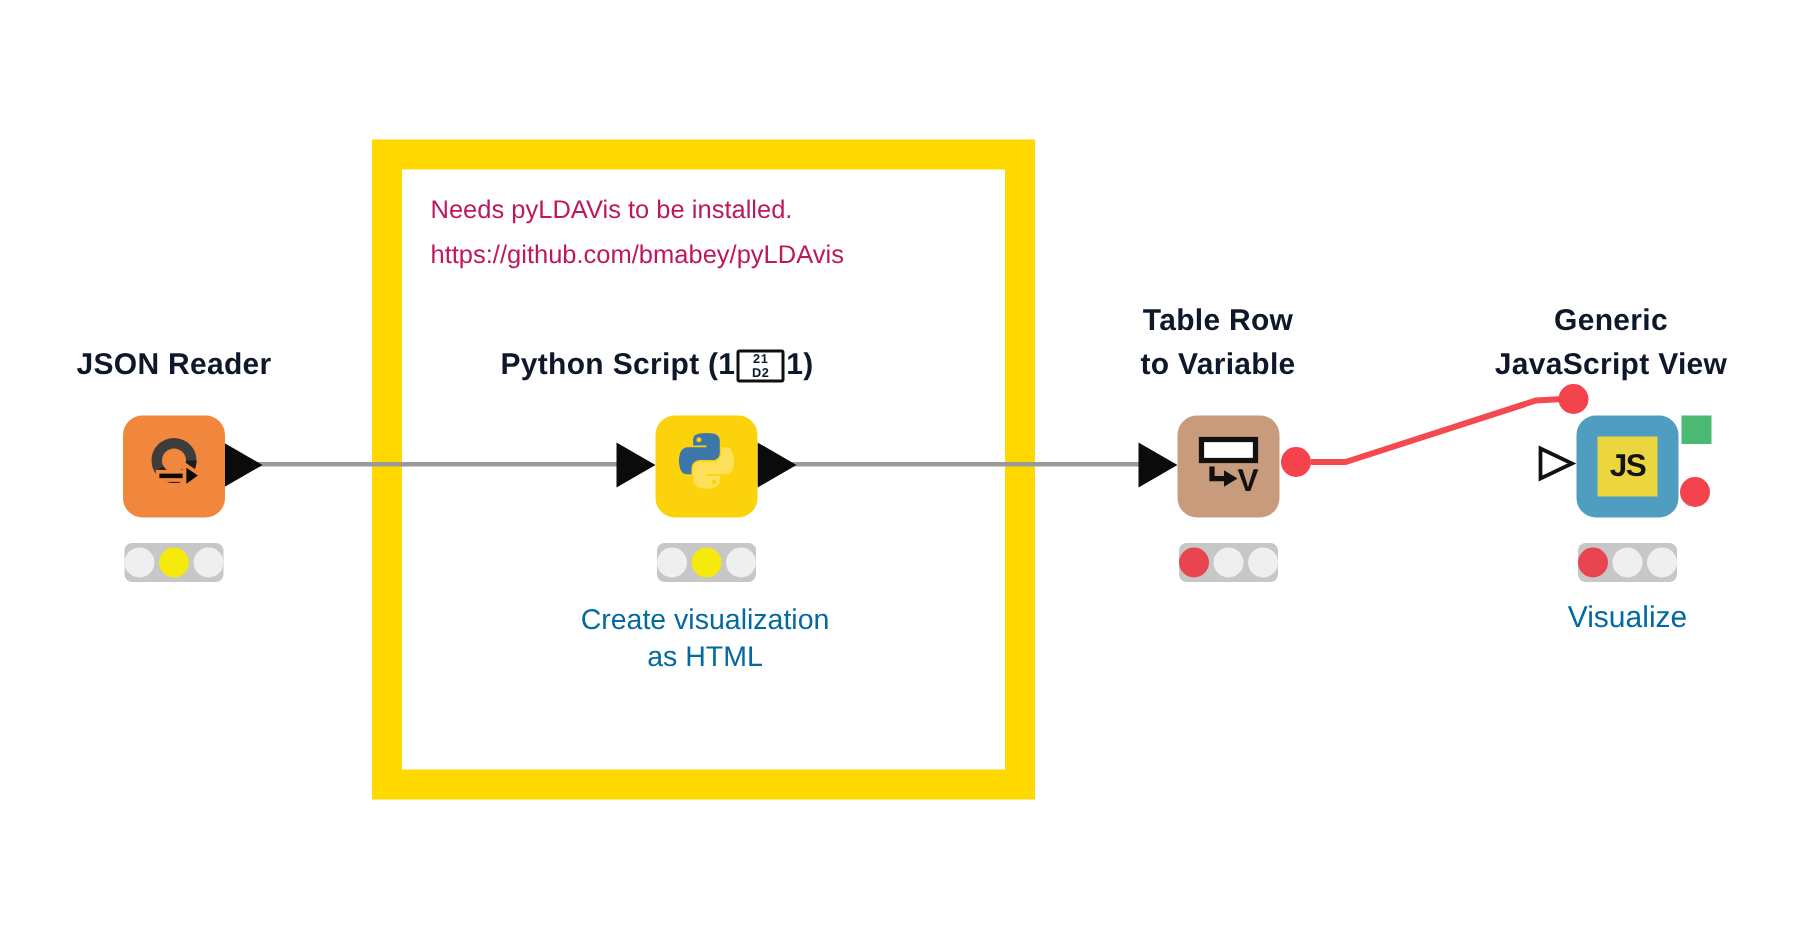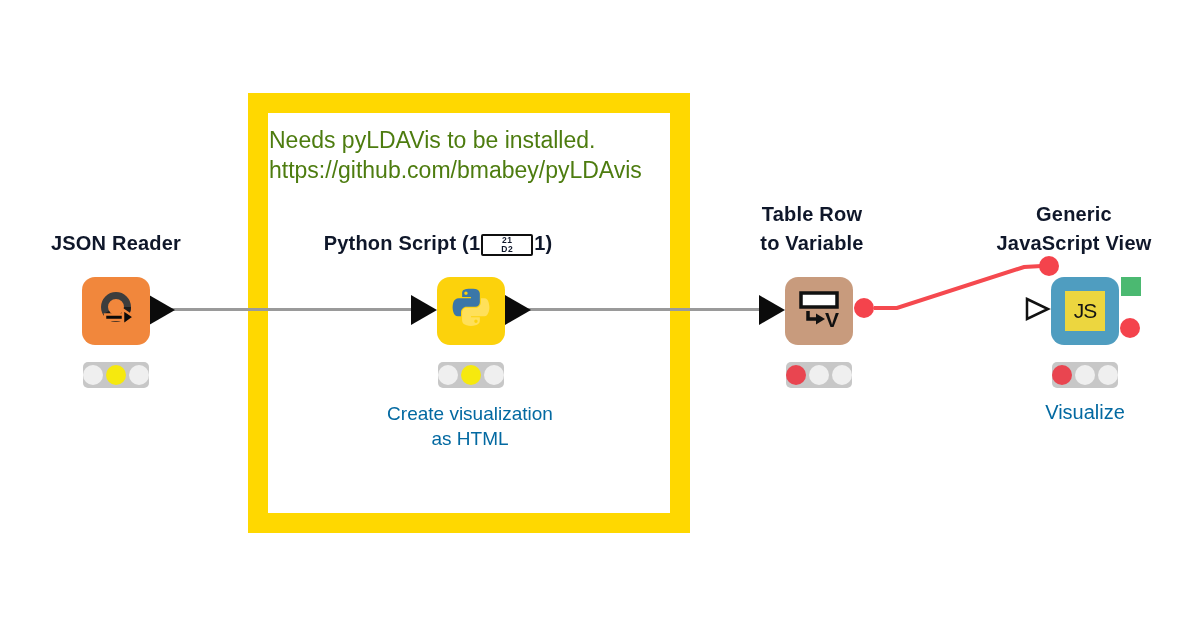--- a/index.html
+++ b/index.html
@@ -6,22 +6,22 @@
   #canvas{
     position:relative;width:1200px;height:630px;background:#ffffff;
     font-family:"Liberation Sans",sans-serif;overflow:hidden;
   }
   
   .annotation{
     position:absolute;left:248px;top:93px;width:402px;height:400px;
     border:20px solid #FFD800;background:#ffffff;overflow:hidden;
   }
   .ann-line{
-    white-space:nowrap;font-size:23px;line-height:30px;color:#4d7c0f;
-    padding-left:1px;
+    white-space:nowrap;font-size:17px;line-height:30px;color:#be185d;
+    padding-left:19px;
   }
   .ann-pad{height:12px;}
   
   .wire{position:absolute;top:308px;height:3px;background:#9a9a9a;z-index:2;}
   
   .port-tri{
     position:absolute;top:295px;width:0;height:0;z-index:3;
     border-left:26px solid #0b0b0b;border-top:15px solid transparent;border-bottom:15px solid transparent;
   }
   
@@ -42,26 +42,26 @@
     position:absolute;top:362px;width:66px;height:26px;background:#c7c7c7;border-radius:5px;
     display:flex;align-items:center;justify-content:center;gap:3px;z-index:4;
   }
   .traffic span{width:20px;height:20px;border-radius:50%;background:#efefef;}
   .traffic span.light-off{background:#efefef;}
   .traffic span.light-yellow{background:#f6e90e;}
   .traffic span.light-red{background:#e94550;}
   
   .js-badge{
     width:40px;height:40px;background:#ecd63f;display:flex;align-items:center;justify-content:center;
-    font-weight:400;font-size:21px;color:#141414;letter-spacing:-1px;
+    font-weight:700;font-size:21px;color:#141414;letter-spacing:-1px;
   }
   
   .tofu{
     display:inline-block;vertical-align:-2px;border:2px solid #0f0f0f;border-radius:2px;
-    padding:0 18px;margin:0 1px;line-height:1;
+    padding:0 8px;margin:0 1px;line-height:1;
   }
   .tofu i{display:block;font-style:normal;font-weight:700;font-size:8.5px;line-height:9px;letter-spacing:.5px;}
   svg.overlay{position:absolute;left:0;top:0;z-index:2;}
 </style>
 </head>
 <body>
 
 <div id="canvas">
 
   <div class="annotation">

